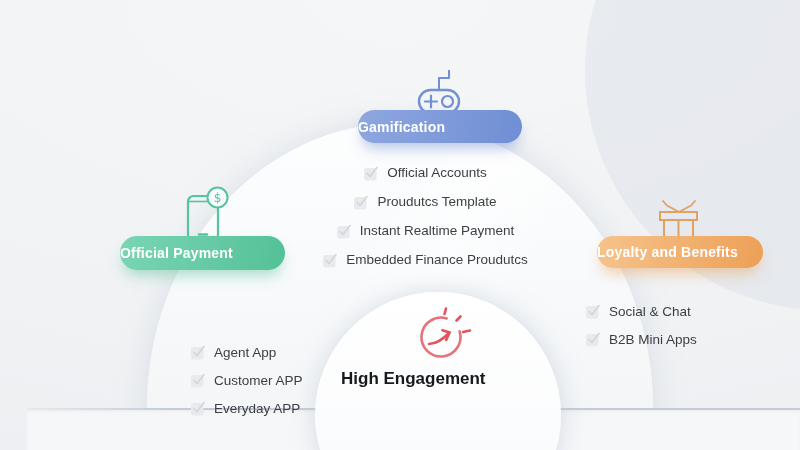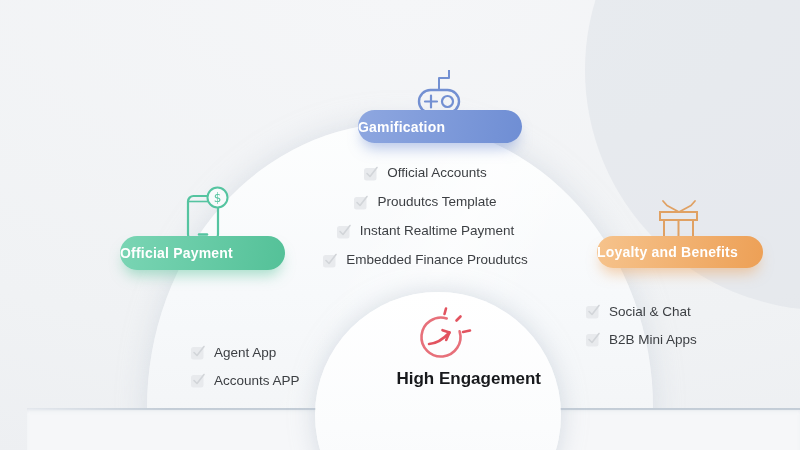--- a/index.html
+++ b/index.html
@@ -56,21 +56,21 @@
   .list{position:absolute;display:flex;flex-direction:column;}
   .list .row{display:flex;align-items:center;gap:8px;height:28px;}
   .list .lbl{font-size:13.5px;color:#3c3f43;white-space:nowrap;}
   .list-left{left:190px;top:296px;margin-top:42px;}
   .list-right{left:585px;top:297px;}
   .list-center{left:275px;top:158px;width:300px;align-items:center;}
   .list-center .row{height:29px;}
   .cb{display:inline-flex;width:16px;height:16px;}
   
   .center-label{
-    position:absolute;left:341px;top:369px;width:200px;text-align:right;
+    position:absolute;left:341px;top:369px;width:200px;text-align:left;
     font-size:17px;font-weight:bold;color:#17191c;
   }
   .icon{position:absolute;}
 </style>
 </head>
 <body>
 
 <div class="stage">
 
   <div class="deco-circle"></div>
@@ -166,21 +166,30 @@
         </span>
       <span class="lbl">Agent App</span>
     </div>
     <div class="row">
       <span class="cb">
           <svg width="16" height="16" viewBox="0 0 16 16">
             <rect x="1" y="3" width="12.5" height="12.5" rx="2.5" fill="#e8eaed"></rect>
             <path d="M4 8.5 L7 11.5 L14 2.5" fill="none" stroke="#d2d5d9" stroke-width="1.6" stroke-linecap="round" stroke-linejoin="round"></path>
           </svg>
         </span>
-      <span class="lbl">Accounts APP</span>
+      <span class="lbl">Customer APP</span>
+    </div>
+    <div class="row">
+      <span class="cb">
+          <svg width="16" height="16" viewBox="0 0 16 16">
+            <rect x="1" y="3" width="12.5" height="12.5" rx="2.5" fill="#e8eaed"></rect>
+            <path d="M4 8.5 L7 11.5 L14 2.5" fill="none" stroke="#d2d5d9" stroke-width="1.6" stroke-linecap="round" stroke-linejoin="round"></path>
+          </svg>
+        </span>
+      <span class="lbl">Everyday APP</span>
     </div>
   </div>
 
   <div class="list list-right">
     <div class="row">
       <span class="cb">
           <svg width="16" height="16" viewBox="0 0 16 16">
             <rect x="1" y="3" width="12.5" height="12.5" rx="2.5" fill="#e8eaed"></rect>
             <path d="M4 8.5 L7 11.5 L14 2.5" fill="none" stroke="#d2d5d9" stroke-width="1.6" stroke-linecap="round" stroke-linejoin="round"></path>
           </svg>

